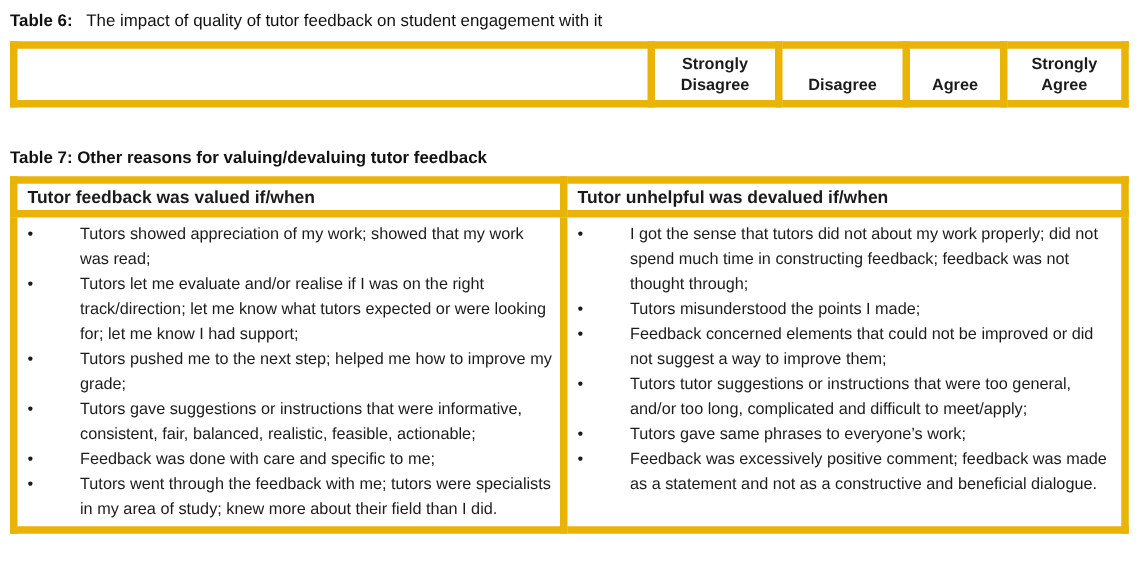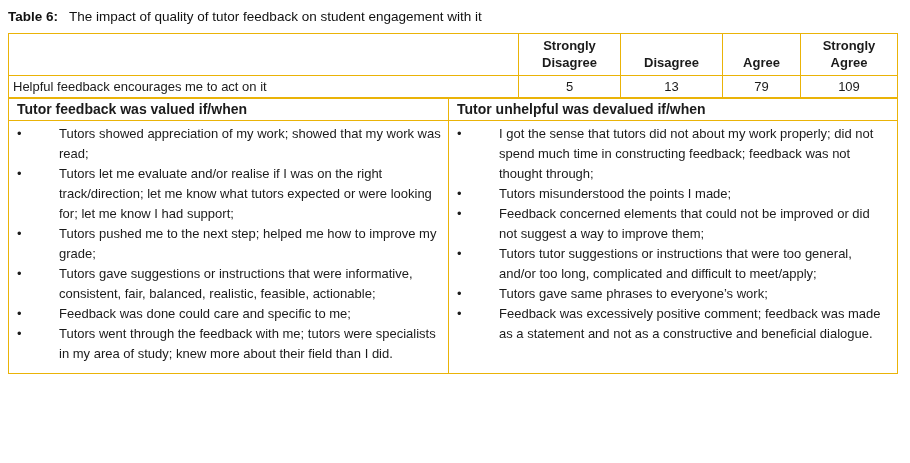--- a/index.html
+++ b/index.html
@@ -28,21 +28,21 @@
   .caption7 { margin-top: 31px; margin-bottom: 7px; font-weight: bold; }
 
   
   table {
     border-collapse: collapse;
     table-layout: fixed;
     width: 889px;
     background: #fff;
   }
   th, td {
-    border: 1px solid #eab308;
+    border: 6px solid #eab308;
     font-size: 13px;
     color: #1b1b1b;
   }
 
   
   .t6 th {
     font-weight: bold;
     text-align: center;
     vertical-align: bottom;
     padding: 3px 2px 4px 2px;
@@ -103,30 +103,24 @@
         <th></th>
         <th>Strongly
 Disagree</th>
         <th>Disagree</th>
         <th>Agree</th>
         <th>Strongly
 Agree</th>
       </tr>
     </thead>
     <tbody>
-      <tr>
-        <td class="stmt">Helpful feedback encourages me to act on it</td>
-        <td class="num">5</td>
-        <td class="num">13</td>
-        <td class="num">79</td>
-        <td class="num">109</td>
-      </tr>
     </tbody>
   </table>
 
+  <div class="caption caption7">Table 7: Other reasons for valuing/devaluing tutor feedback</div>
 
   <table class="t7">
     <colgroup>
       <col style="width:440px">
       <col style="width:449px">
     </colgroup>
     <thead>
       <tr>
         <th>Tutor feedback was valued if/when</th>
         <th>Tutor unhelpful was devalued if/when</th>
@@ -147,21 +141,21 @@
             <li>
                 <span class="blt">•</span>
                 <span class="li-text">Tutors pushed me to the next step; helped me how to improve my grade;</span>
               </li>
             <li>
                 <span class="blt">•</span>
                 <span class="li-text">Tutors gave suggestions or instructions that were informative, consistent, fair, balanced, realistic, feasible, actionable;</span>
               </li>
             <li>
                 <span class="blt">•</span>
-                <span class="li-text">Feedback was done could care and specific to me;</span>
+                <span class="li-text">Feedback was done with care and specific to me;</span>
               </li>
             <li>
                 <span class="blt">•</span>
                 <span class="li-text">Tutors went through the feedback with me; tutors were specialists in my area of study; knew more about their field than I did.</span>
               </li>
           </ul>
         </td>
         <td>
           <ul>
             <li>

